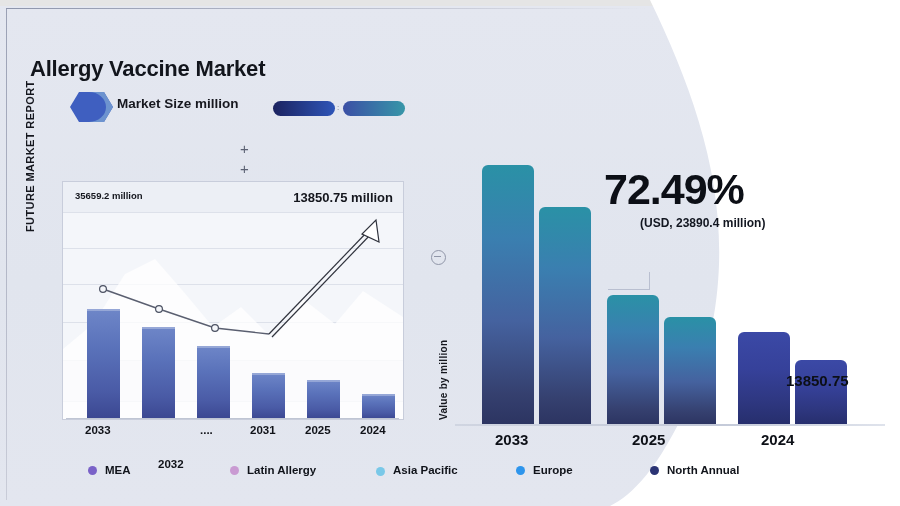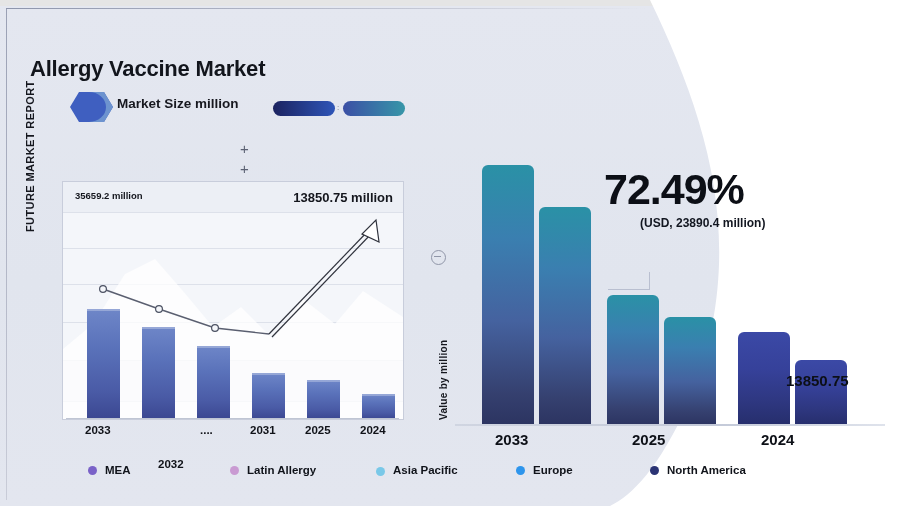--- a/index.html
+++ b/index.html
@@ -238,17 +238,17 @@
     <div class="lg-item" style="left:376px;align-items:flex-end;">
       <span class="lg-dot" style="background:#79c8e8"></span>
       <span>Asia Pacific</span>
     </div>
     <div class="lg-item" style="left:516px;text-align:right;">
       <span class="lg-dot" style="background:#2e95ec"></span>
       <span>Europe</span>
     </div>
     <div class="lg-item" style="left:650px;">
       <span class="lg-dot" style="background:#2b3474"></span>
-      <span>North America</span>
+      <span>North Annual</span>
     </div>
   </div>
 
 </div>
 
 </body></html>

